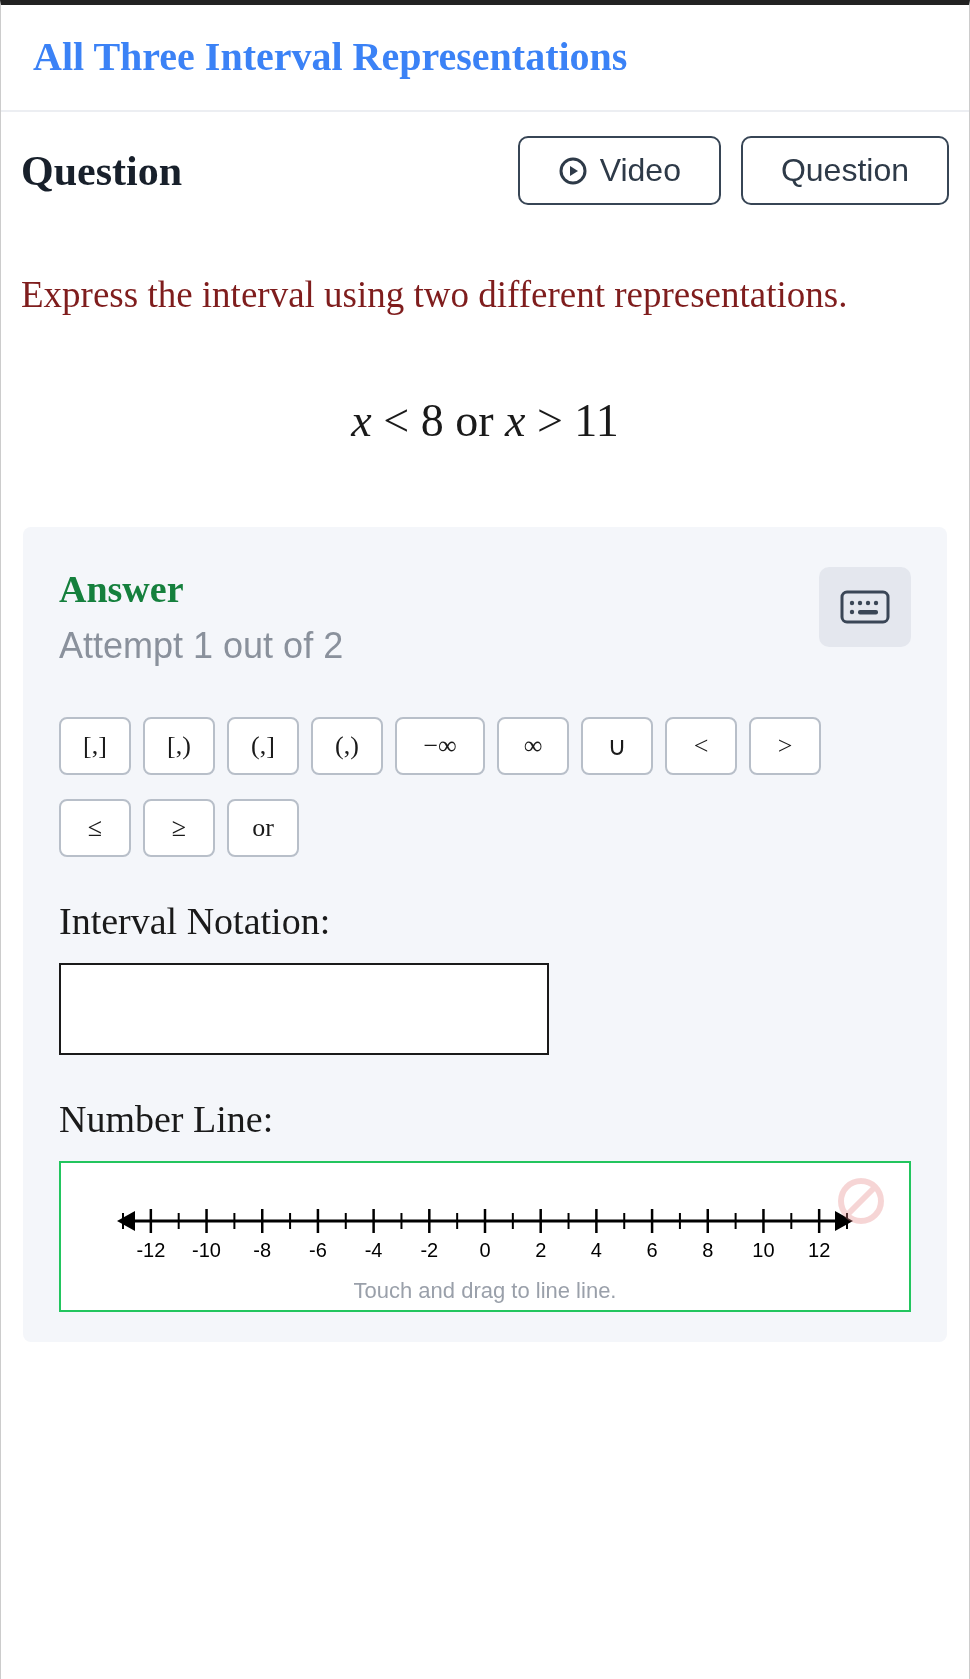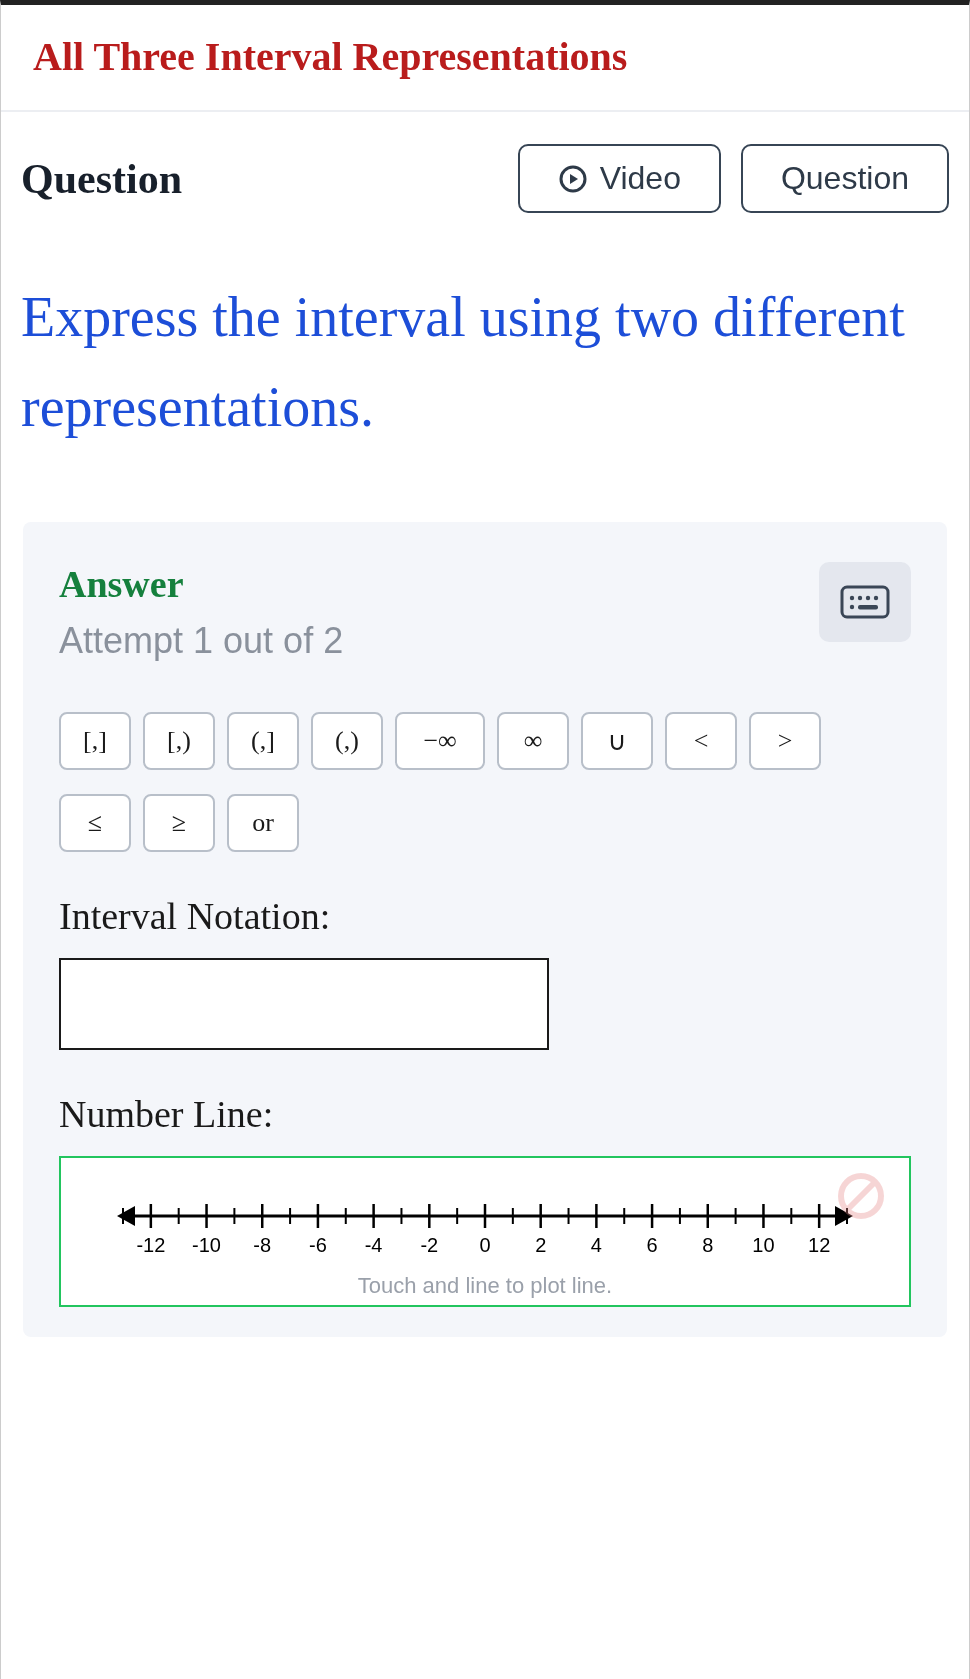--- a/index.html
+++ b/index.html
@@ -15,24 +15,24 @@
   overflow: hidden;
 }
 .header {
   padding: 28px 32px 30px 32px;
   border-bottom: 2px solid #eceef2;
 }
 .header h1 {
   font-family: Georgia, serif;
   font-weight: 700;
   font-size: 40px;
-  color: #b91c1c;
+  color: #3b82f6;
 }
 .content {
-  padding: 32px 20px 0 20px;
+  padding: 24px 20px 0 20px;
 }
 .q-row {
   display: flex;
   align-items: center;
   justify-content: space-between;
   gap: 20px;
   margin-bottom: 60px;
 }
 .q-label {
   font-weight: 700;
@@ -53,23 +53,23 @@
   border-radius: 10px;
   background: #fff;
   font-family: 'Helvetica Neue', Arial, sans-serif;
   font-size: 32px;
   color: #2e3a48;
   padding: 14px 38px;
   cursor: pointer;
 }
 .btn svg { flex-shrink: 0; }
 .prompt {
-  font-size: 56px;
+  font-size: 37px;
   line-height: 1.6;
-  color: #1d4ed8;
+  color: #7f1d1d;
   margin-bottom: 70px;
   font-family: Georgia, serif;
 }
 .expr {
   text-align: center;
   font-size: 46px;
   font-family: Georgia, serif;
   margin-bottom: 80px;
 }
 .expr .mi { font-style: italic; }
@@ -190,20 +190,21 @@
         <span>Video</span>
       </button>
       <button class="btn">
         <span>Question</span>
       </button>
     </div>
   </div>
 
   <div class="prompt">Express the interval using two different representations.</div>
 
+  <div class="expr" id="expr"><span class="mi">x</span> &lt; 8 or <span class="mi">x</span> &gt; 11</div>
 
   <div class="answer-box">
     <div class="ans-head">
       <div>
         <div class="ans-title">Answer</div>
         <div class="attempt">Attempt 1 out of 2</div>
       </div>
       <button class="kbd-btn">
         <svg width="50" height="34" viewBox="0 0 50 34">
           <rect x="2" y="2" width="46" height="30" rx="5" fill="none" stroke="#3a4656" stroke-width="3"></rect>
@@ -283,17 +284,17 @@
           <text x="268.61538461538464" y="76" text-anchor="middle" font-family="Helvetica,Arial,sans-serif" font-size="20" fill="#000">-4</text>
           <text x="324.3076923076923" y="76" text-anchor="middle" font-family="Helvetica,Arial,sans-serif" font-size="20" fill="#000">-2</text>
           <text x="380" y="76" text-anchor="middle" font-family="Helvetica,Arial,sans-serif" font-size="20" fill="#000">0</text>
           <text x="435.6923076923077" y="76" text-anchor="middle" font-family="Helvetica,Arial,sans-serif" font-size="20" fill="#000">2</text>
           <text x="491.3846153846154" y="76" text-anchor="middle" font-family="Helvetica,Arial,sans-serif" font-size="20" fill="#000">4</text>
           <text x="547.0769230769231" y="76" text-anchor="middle" font-family="Helvetica,Arial,sans-serif" font-size="20" fill="#000">6</text>
           <text x="602.7692307692308" y="76" text-anchor="middle" font-family="Helvetica,Arial,sans-serif" font-size="20" fill="#000">8</text>
           <text x="658.4615384615385" y="76" text-anchor="middle" font-family="Helvetica,Arial,sans-serif" font-size="20" fill="#000">10</text>
           <text x="714.1538461538462" y="76" text-anchor="middle" font-family="Helvetica,Arial,sans-serif" font-size="20" fill="#000">12</text>
         </svg>
-      <div class="touch-hint">Touch and line to plot line.</div>
+      <div class="touch-hint">Touch and drag to line line.</div>
     </div>
 
   </div>
 </div>
 
 </body></html>

